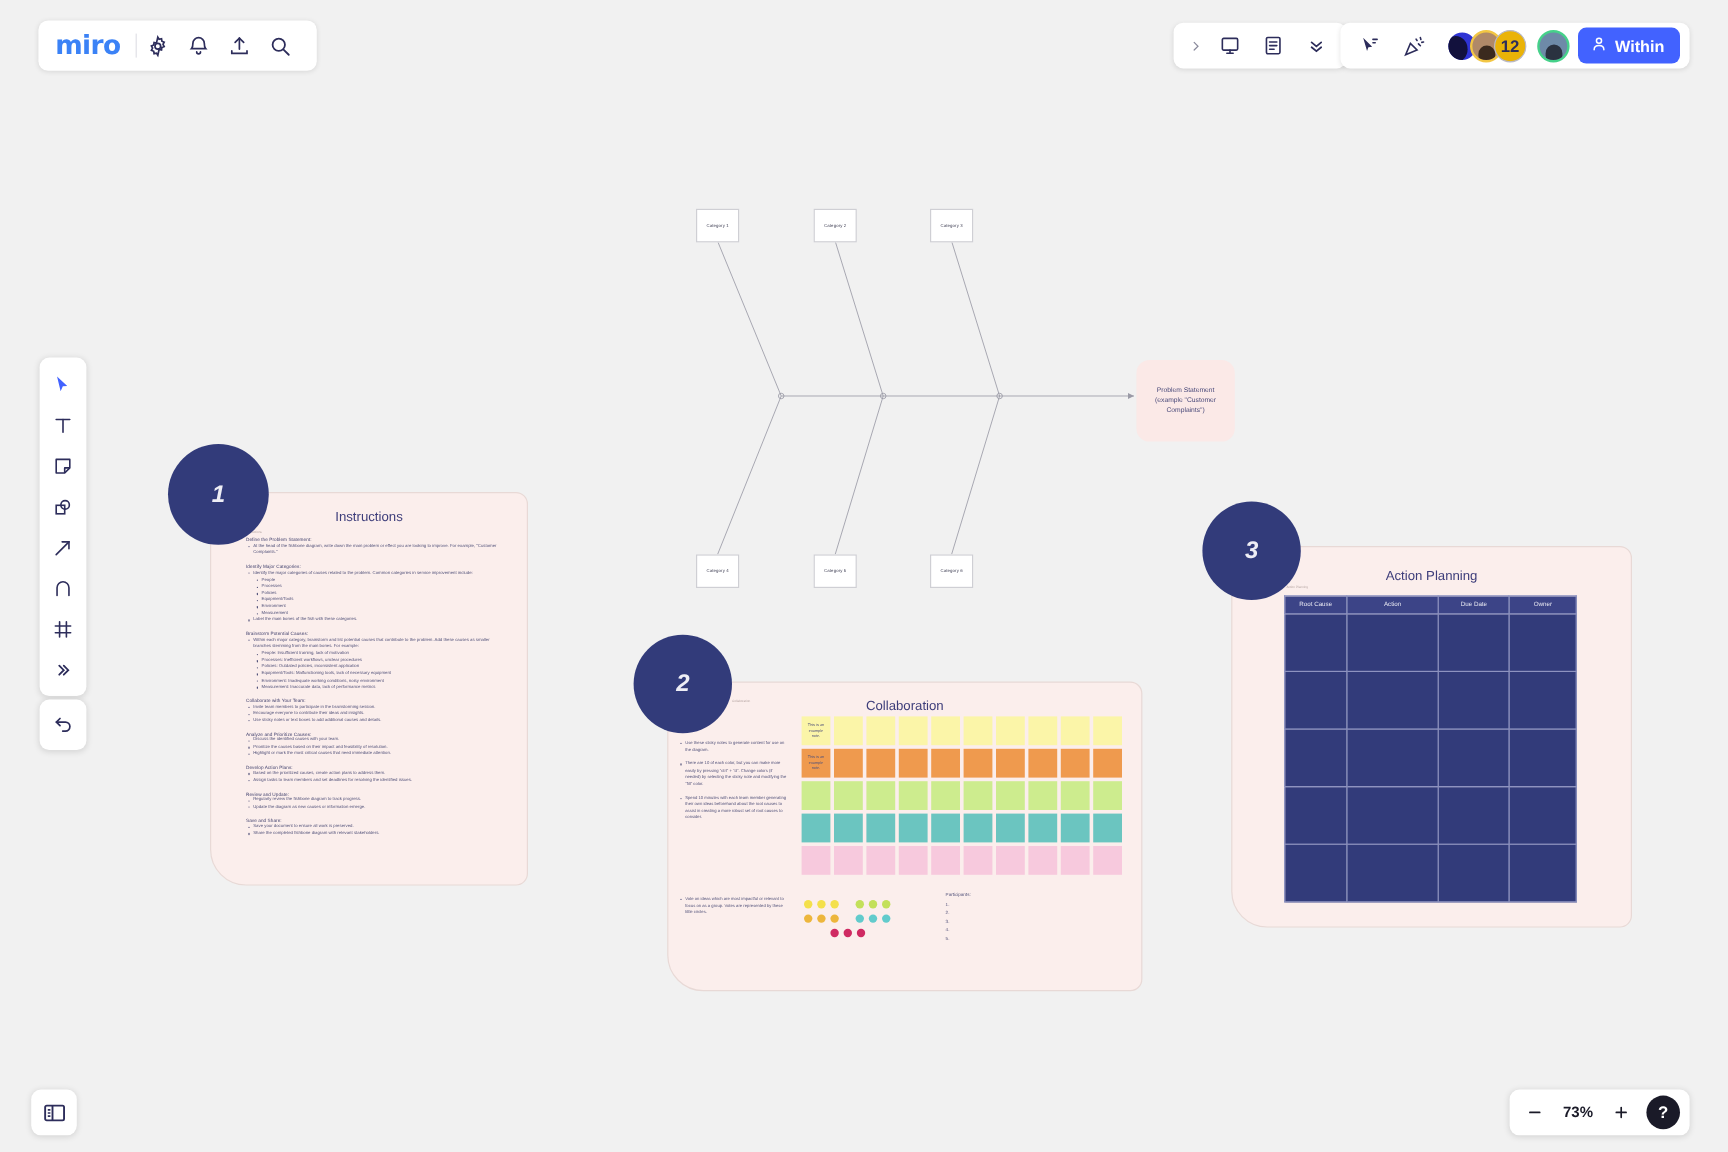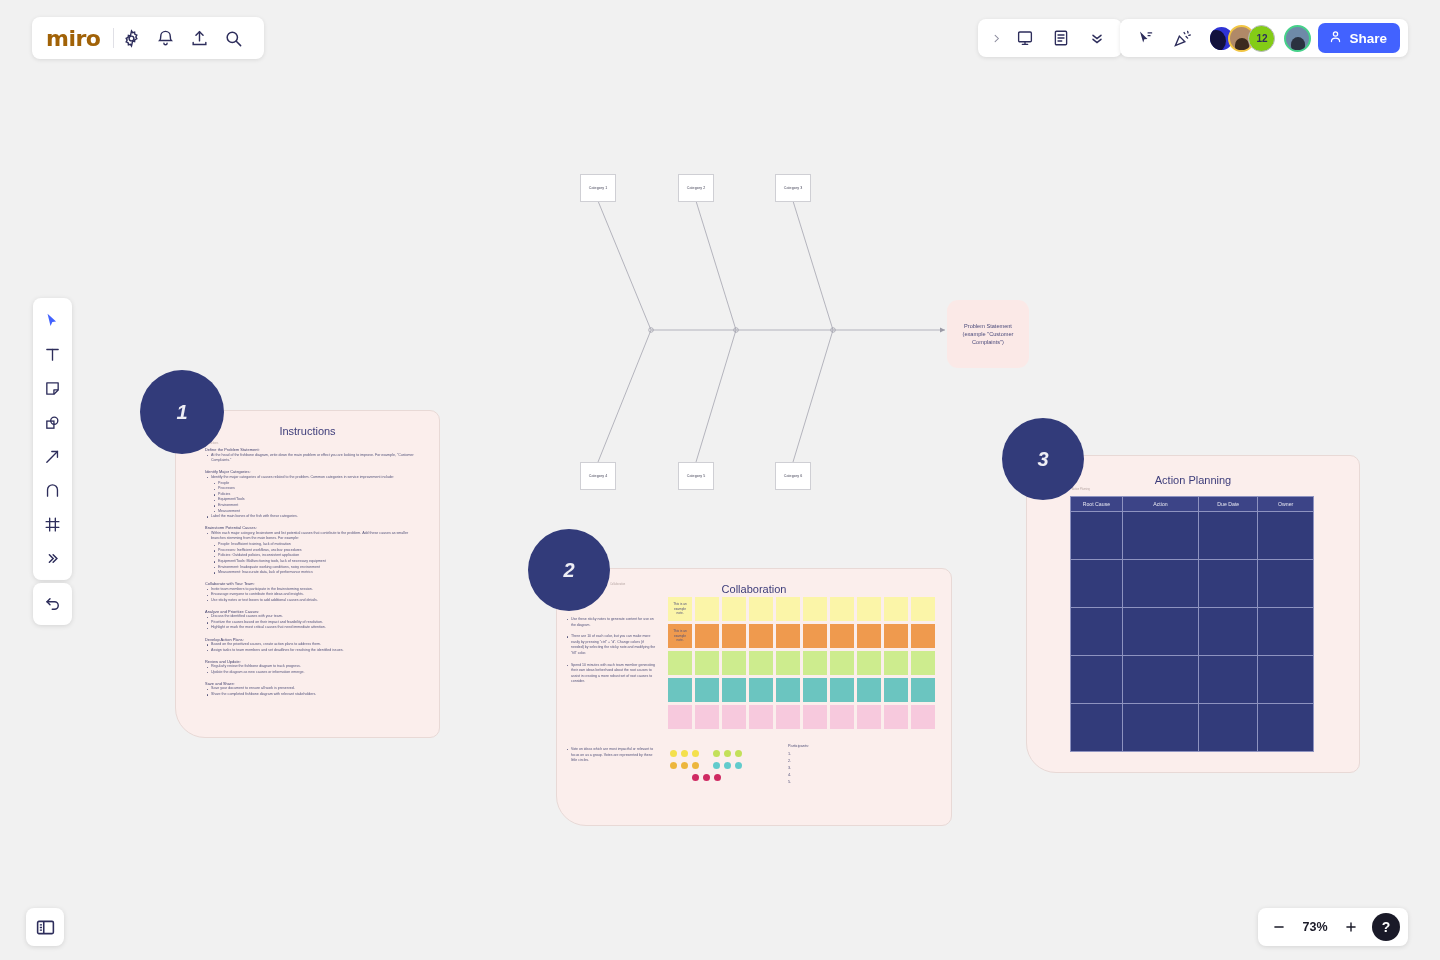--- a/index.html
+++ b/index.html
@@ -13,21 +13,21 @@
 
   
   .topbar-left {
     position: absolute; left: 32px; top: 17px;
     height: 42px; background: #fff; border-radius: 8px;
     display: flex; align-items: center; padding: 0 14px;
     box-shadow: 0 1px 4px rgba(0,0,0,.10);
     gap: 0;
   }
   .miro-logo {
-    font-size: 22px; font-weight: 700; color: #a16207;
+    font-size: 22px; font-weight: 700; color: #3b82f6;
     letter-spacing: -0.5px; padding-right: 13px;
     font-family: "DejaVu Sans", sans-serif;
   }
   .tb-div { width: 1px; height: 20px; background: #e0e0e6; }
   .tb-icon {
     width: 34px; height: 34px; display: flex;
     align-items: center; justify-content: center;
     cursor: pointer; border-radius: 6px;
   }
   .tb-icon svg { display: block; }
@@ -64,22 +64,22 @@
     width:20px; height:22px; border-radius:50%;
     background:#12113d;
   }
   .av-ring-yellow { border-color:#f2c644; background:#b08968; }
   .av-ring-yellow::after {
     content:''; position:absolute; left:5px; top:11px;
     width:14px; height:14px; border-radius:50% 50% 40% 40%;
     background:#3b2a1e;
   }
   .av-count {
-    background:#84cc16; border:1.5px solid #b9b9c6; color:#2d2d5b;
-    font-size:10px;
+    background:#eab308; border:1.5px solid #b9b9c6; color:#2d2d5b;
+    font-size:14px;
   }
   .av-ring-green { border-color:#46d18a; background:#6e8aa8; }
   .av-ring-green::after {
     content:''; position:absolute; left:5px; top:10px;
     width:14px; height:15px; border-radius:50% 50% 40% 40%;
     background:#2a3240;
   }
   .share-btn {
     display:flex; align-items:center; gap:6px;
     background:#4262ff; color:#fff; border:none;
@@ -576,21 +576,21 @@
     <div class="avatar av-count">12</div>
   </div>
   <div class="avatar av-ring-green" style="margin-left:2px"></div>
   <button class="share-btn">
     <span>
       <svg width="15" height="15" viewBox="0 0 24 24" fill="none" stroke="#fff" stroke-width="2" stroke-linecap="round">
         <circle cx="12" cy="8" r="3.4"></circle>
           <path d="M5.5 20c0-3.6 2.9-5.6 6.5-5.6s6.5 2 6.5 5.6"></path>
       </svg>
     </span>
-    <span>Share</span>
+    <span>Within</span>
   </button>
 </div>
 
 <div class="toolbar">
   <div class="tool active">
     <svg width="17" height="17" viewBox="0 0 24 24" fill="#4262ff">
         <path d="M5 2.5l12 11-5.2.5-2.6 5.8L5 2.5z"></path>
       </svg>
   </div>
   <div class="tool">

